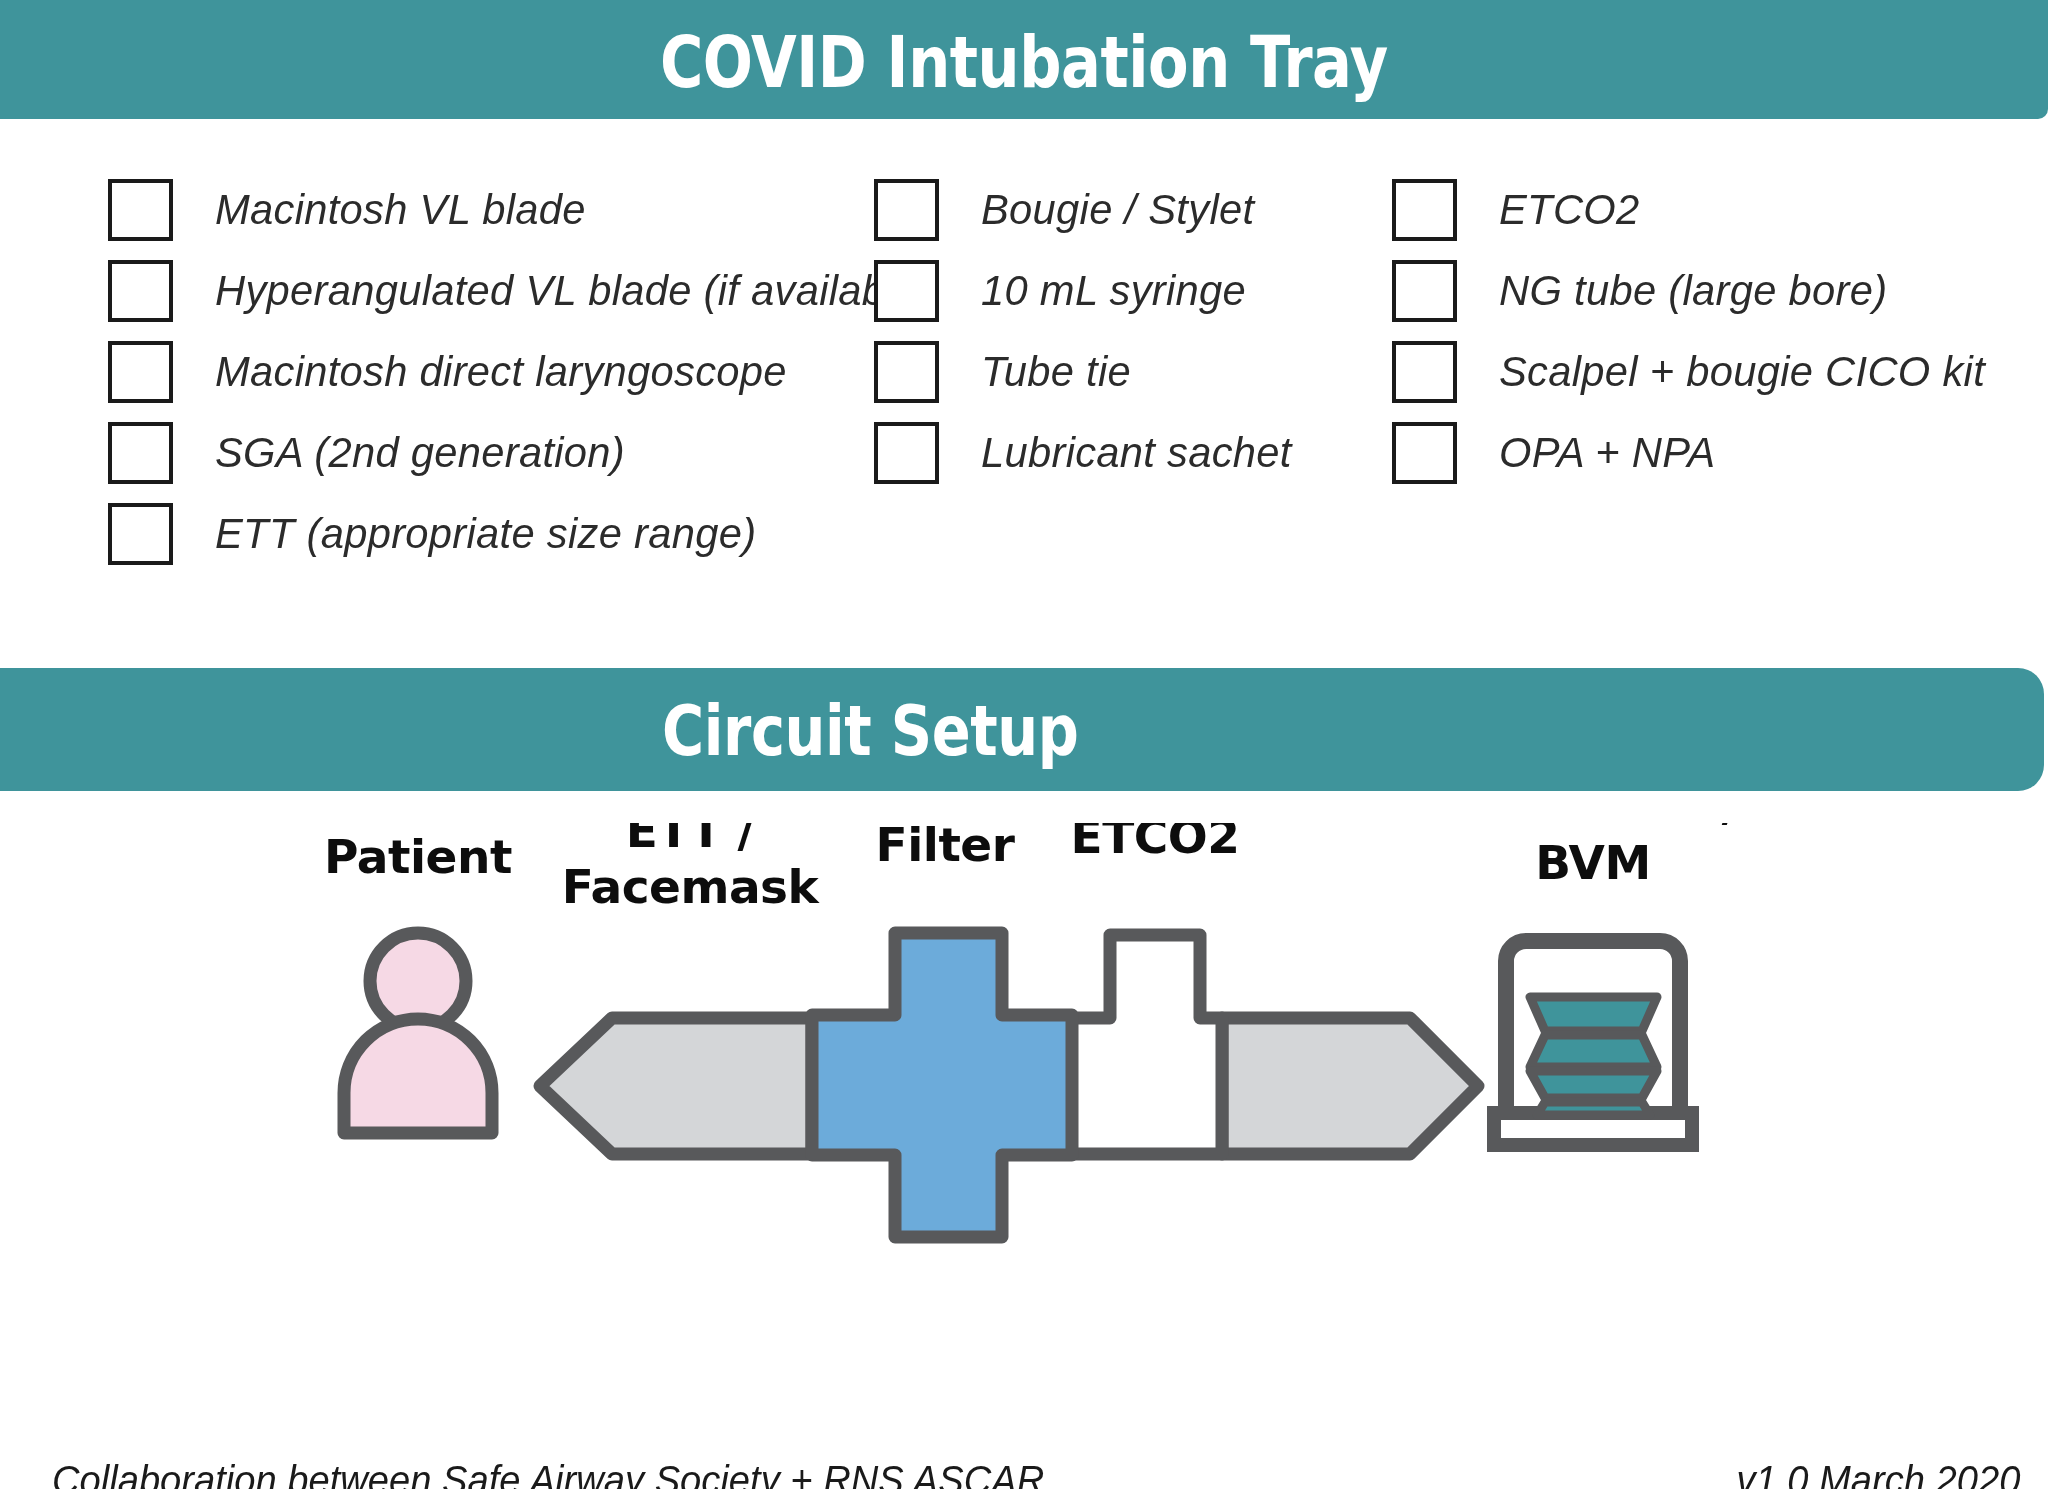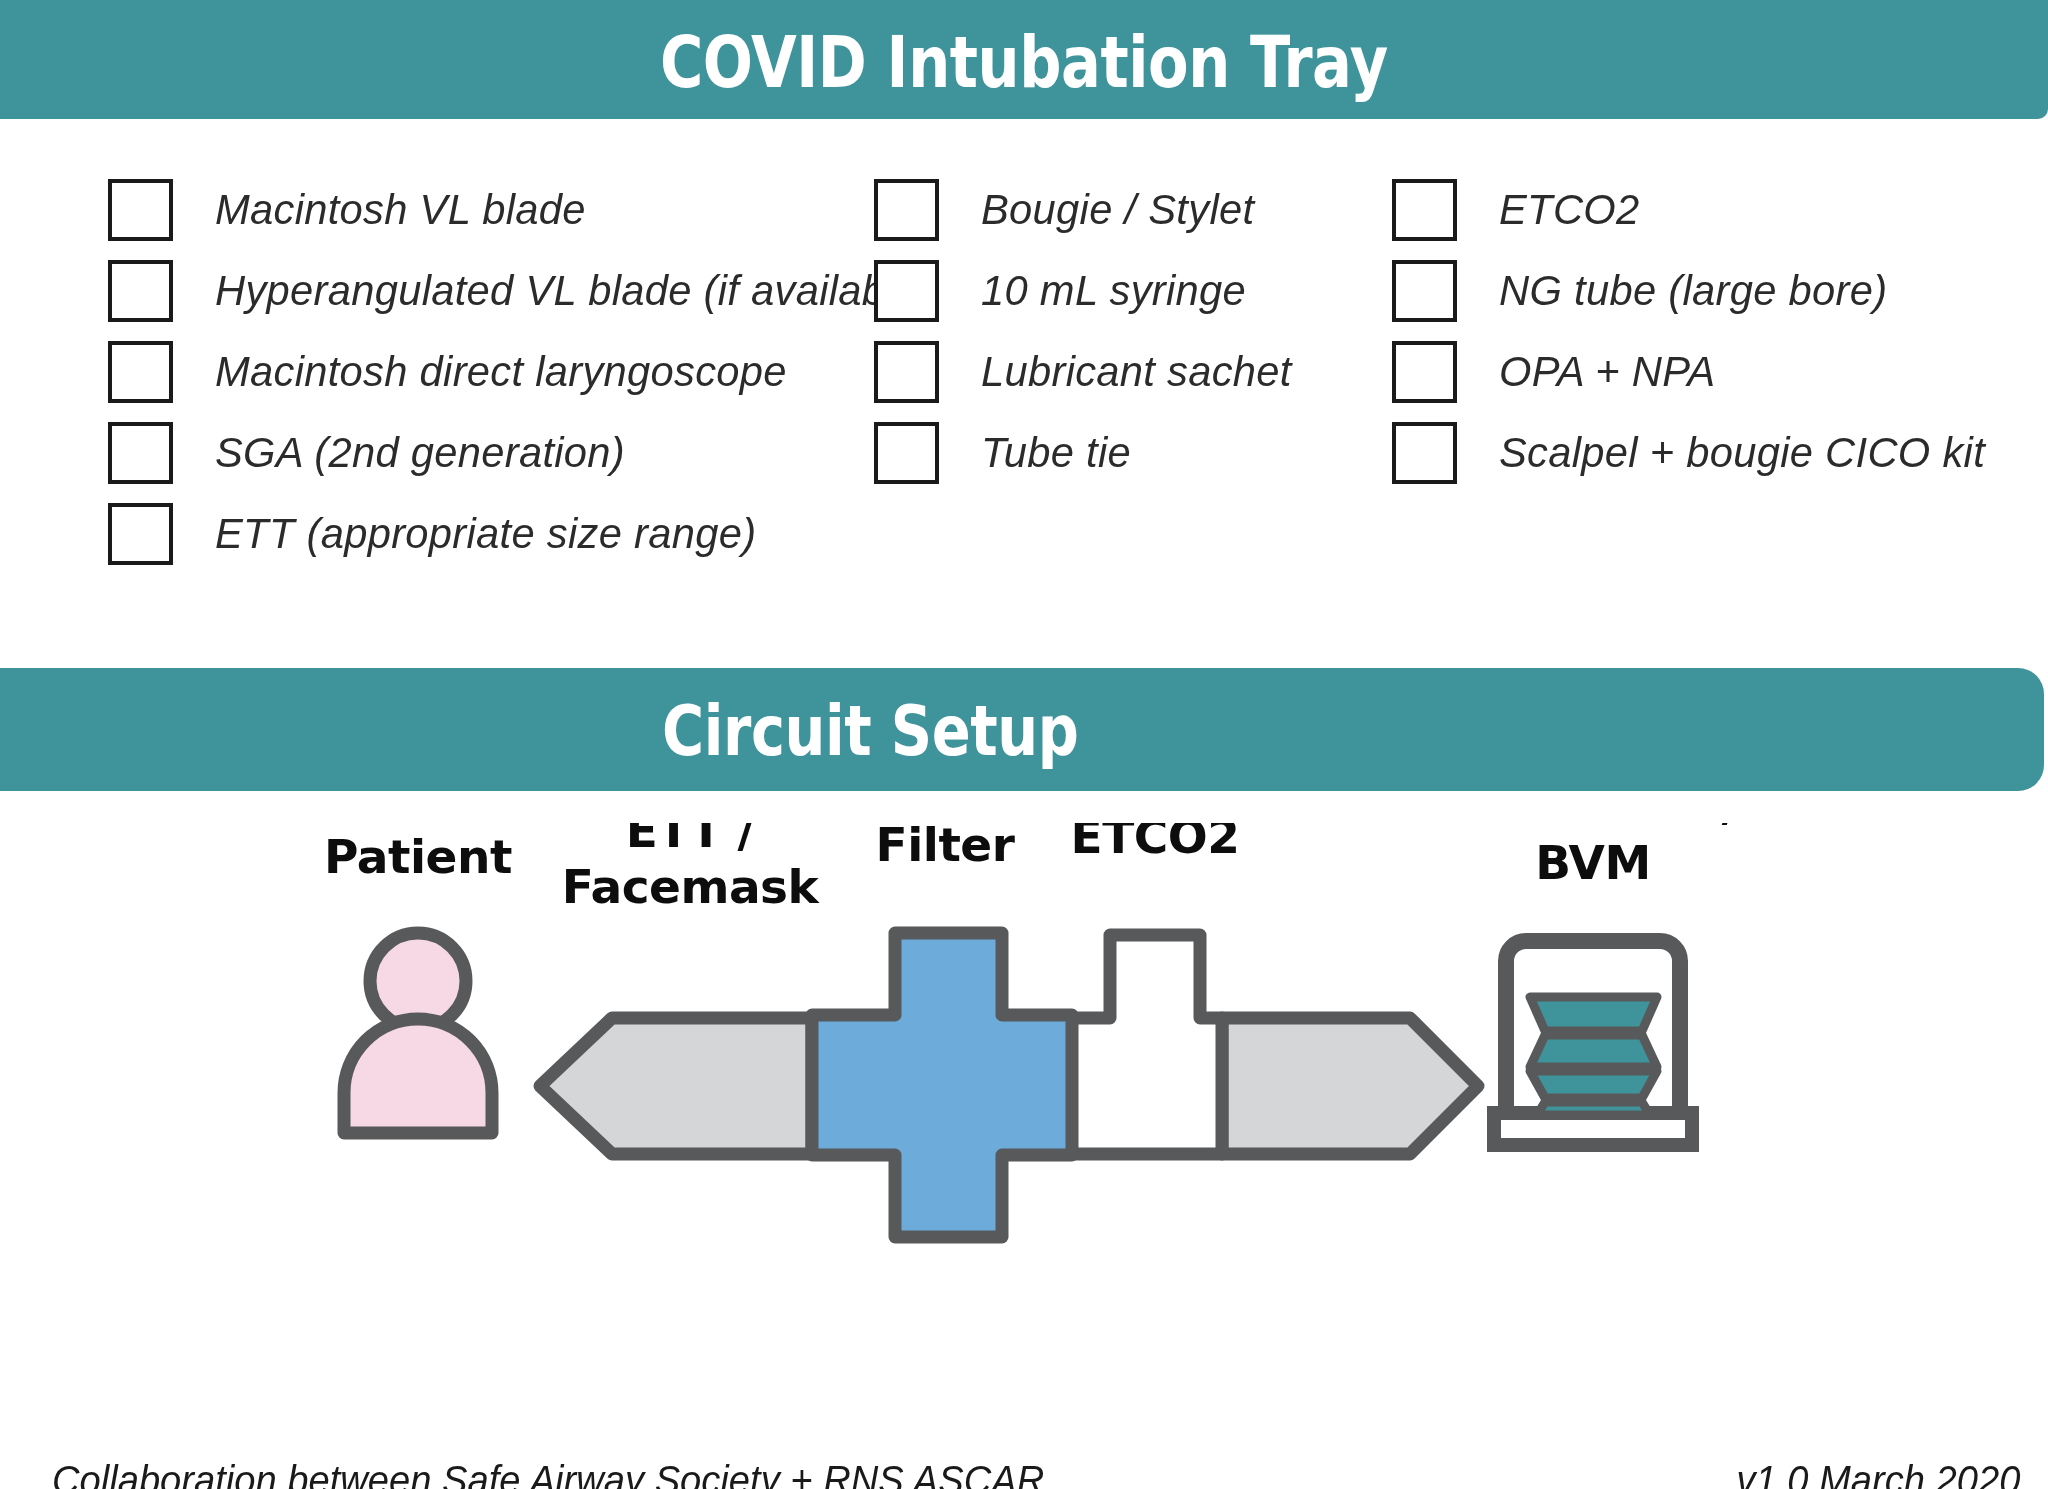--- a/index.html
+++ b/index.html
@@ -185,44 +185,44 @@
       <div class="check-row">
         <div class="checkbox"></div>
         <div class="check-label">Bougie / Stylet</div>
       </div>
       <div class="check-row">
         <div class="checkbox"></div>
         <div class="check-label"> 10 mL syringe</div>
       </div>
       <div class="check-row">
         <div class="checkbox"></div>
+        <div class="check-label">Tube tie</div>
+      </div>
+      <div class="check-row">
+        <div class="checkbox"></div>
         <div class="check-label">Lubricant sachet</div>
       </div>
-      <div class="check-row">
-        <div class="checkbox"></div>
-        <div class="check-label">Tube tie</div>
-      </div>
     </div>
 
     <div class="check-col" id="col-3">
       <div class="check-row">
         <div class="checkbox"></div>
         <div class="check-label">ETCO2</div>
       </div>
       <div class="check-row">
         <div class="checkbox"></div>
         <div class="check-label">NG tube (large bore)</div>
       </div>
       <div class="check-row">
         <div class="checkbox"></div>
+        <div class="check-label">Scalpel + bougie CICO kit</div>
+      </div>
+      <div class="check-row">
+        <div class="checkbox"></div>
         <div class="check-label">OPA + NPA</div>
-      </div>
-      <div class="check-row">
-        <div class="checkbox"></div>
-        <div class="check-label">Scalpel + bougie CICO kit</div>
       </div>
     </div>
 
   </div>
 
   <div id="banner-circuit" class="banner">
     <div class="banner-title">Circuit Setup</div>
   </div>
 
   <div id="circuit">

